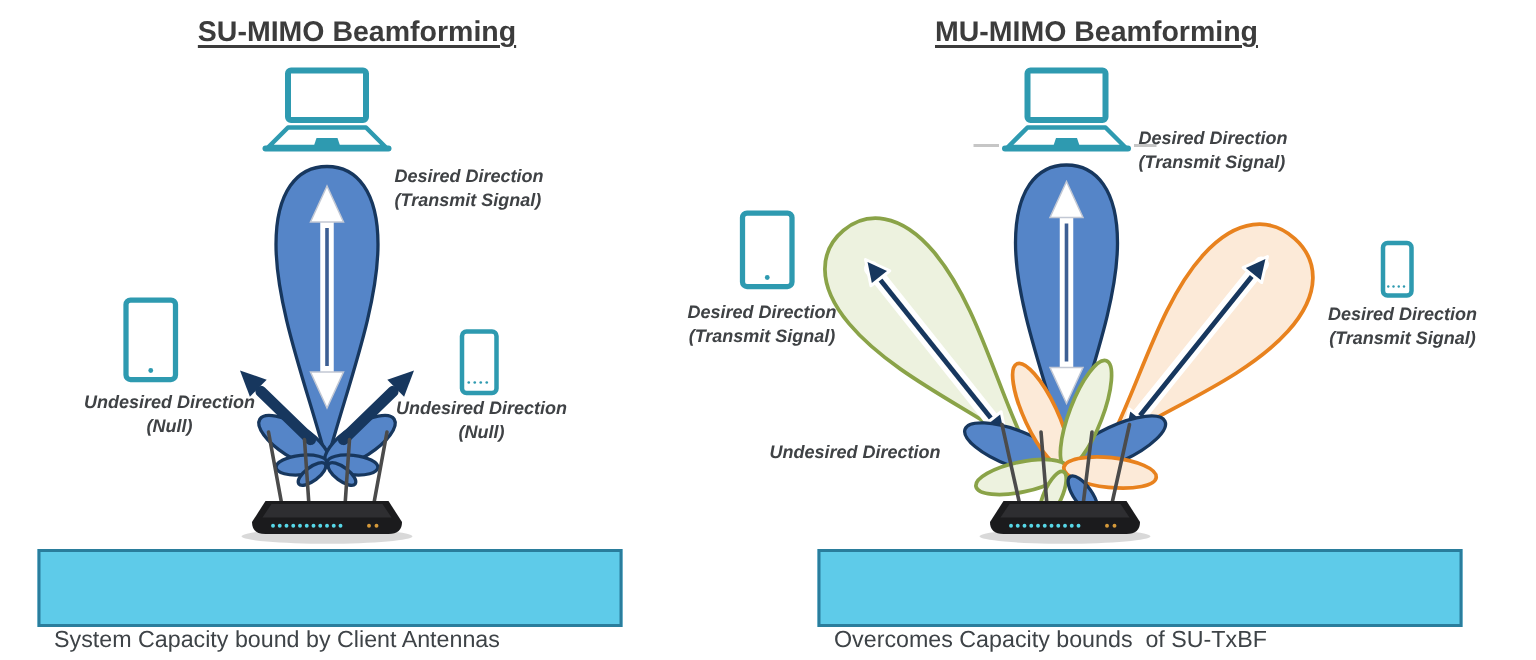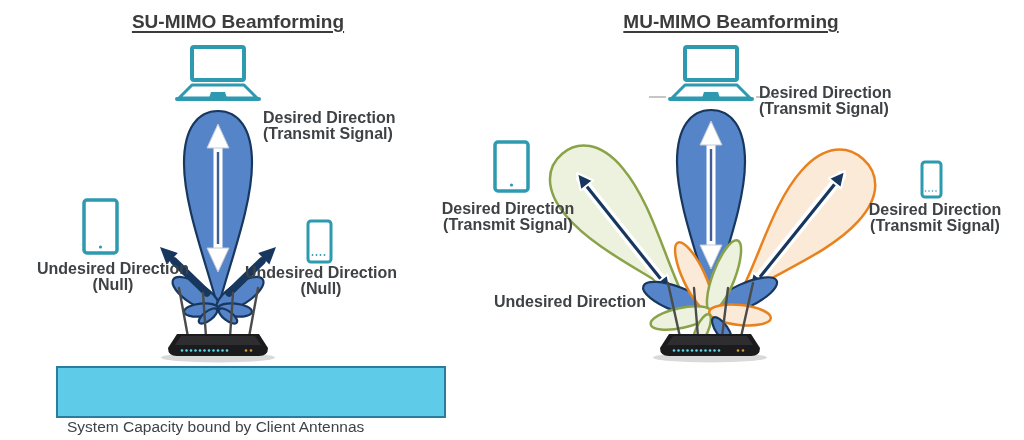--- a/index.html
+++ b/index.html
@@ -17,22 +17,22 @@
     position:relative; width:1024px; height:440px; background:#ffffff;
     overflow:hidden; font-family:"Liberation Sans", sans-serif;
   }
   .canvas svg{position:absolute; left:0; top:0;}
   .panel-title{
     position:absolute; text-align:center; font-size:19px; font-weight:bold;
     color:var(--title_text); text-decoration:underline;
     text-decoration-thickness:1.5px; text-underline-offset:3px; white-space:nowrap;
   }
   .lbl{
-    position:absolute; font-size:16px; font-weight:bold; line-height:15.5px;
-    color:var(--label_text); white-space:nowrap;
+    position:absolute; font-size:12px; font-weight:bold; line-height:15.5px;
+    color:var(--label_text); white-space:nowrap;font-style:italic;
   }
   .lbl.centered{text-align:center;}
   .lbl .null-blue{color:var(--transmit_null_text);}
   .caption{
     position:absolute; box-sizing:border-box; height:52px;
     background:var(--caption_bg); border:2px solid var(--caption_border);
     padding:1px 9px 0 9px; font-size:15.5px; line-height:23px;
     color:var(--caption_text); white-space:pre-wrap;
   }
   
@@ -257,18 +257,22 @@
     <div>(Transmit Signal)</div>
   </div>
   <div class="lbl centered" style="left:855px; top:202px; width:160px;">
     <div>Desired Direction</div>
     <div>(Transmit Signal)</div>
   </div>
   <div class="lbl centered" style="left:490px; top:294px; width:160px;">
     <div>Undesired Direction</div>
   </div>
 
-  <div class="caption" style="left:56px; top:366px; width:390px;">
+  <div class="caption" style="left:25px; top:366px; width:390px;">
     <div>System Capacity bound by Client Antennas</div>
     
   </div>
+  <div class="caption" style="left:545px; top:366px; width:430px;">
+    <div>Overcomes Capacity bounds  of SU-TxBF</div>
+    
+  </div>
 
 </div>
 
 </body></html>

